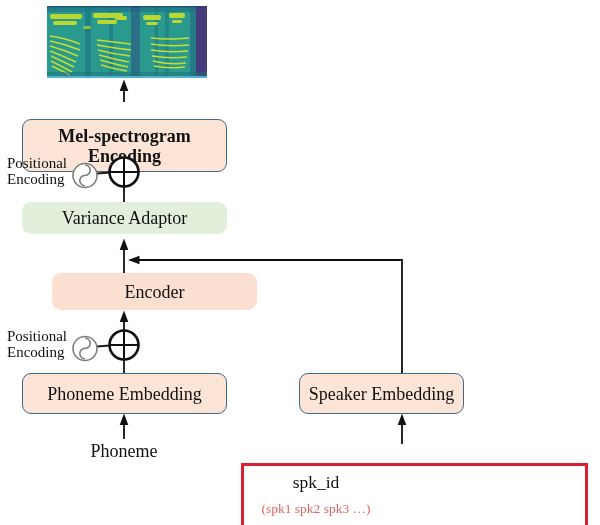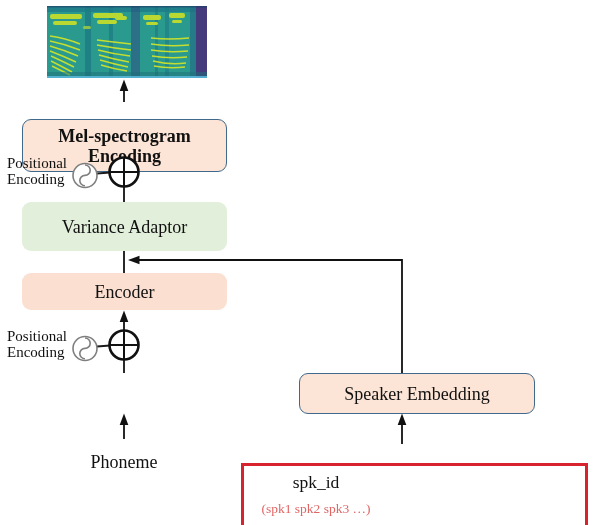--- a/index.html
+++ b/index.html
@@ -8,21 +8,21 @@
     font-family:"Liberation Serif","DejaVu Serif",serif;color:#111;
   }
   .layer{position:absolute;left:0;top:0;}
   #lines-layer{z-index:1;}
   .node{
     position:absolute;box-sizing:border-box;z-index:2;
     display:flex;flex-direction:column;align-items:center;justify-content:center;
     border-radius:9px;font-size:18px;line-height:20px;text-align:center;color:#111;
   }
   .peach{background:var(--peach-fill,#fce4d6);}
-  .peach2{background:var(--peach-fill-2,#fbdfd0);}
+  .peach2{background:var(--peach-fill-2,#fbdfd0);margin-left:30px;}
   .green{background:var(--green-fill,#e2efda);}
   .bordered{border:1.8px solid var(--node-border-blue,#41698c);}
   #symbols-layer{z-index:3;}
   .poslabel{
     position:absolute;z-index:4;font-size:15px;line-height:16px;text-align:left;
     white-space:nowrap;color:#111;
   }
   .flow-label{position:absolute;z-index:4;font-size:18px;text-align:center;color:#111;}
   .redbox{
     position:absolute;left:241px;top:463px;width:347px;height:67px;z-index:2;
@@ -105,30 +105,33 @@
     <rect x="0" y="66" width="160" height="6" fill="#1d6e78" opacity="0.5"></rect>
     <rect x="0" y="70" width="160" height="2" fill="#58b7d8" opacity="0.9"></rect>
     <rect x="0" y="0" width="160" height="1.5" fill="#1b3f66" opacity="0.6"></rect>
   </svg>
 
   <div class="node peach bordered" style="left:22px;top:119px;width:205px;height:53px;font-weight:bold;">
     <div>Mel-spectrogram</div>
     <div>Encoding</div>
   </div>
 
-  <div class="node green" style="left:22px;top:202px;width:205px;height:49px;">
+  <div class="node green" style="left:22px;top:202px;width:205px;height:32px;">
     <div>Variance Adaptor</div>
   </div>
 
   <div class="node peach2" style="left:22px;top:273px;width:205px;height:37px;">
     <div>Encoder</div>
   </div>
 
+  <div class="node peach bordered" style="left:22px;top:373px;width:205px;height:41px;">
+    <div>Phoneme Embedding</div>
+  </div>
 
-  <div class="node peach bordered" style="left:299px;top:373px;width:236px;height:41px;">
+  <div class="node peach bordered" style="left:299px;top:373px;width:165px;height:41px;">
     <div>Speaker Embedding</div>
   </div>
 
   <svg id="symbols-layer" class="layer" width="600" height="525" viewBox="0 0 600 525">
     <g>
       <line x1="97" y1="173.5" x2="110" y2="172.5" stroke="#1a1a1a" stroke-width="2"></line>
       <g>
         <circle cx="85" cy="175.5" r="12" fill="#fff" stroke="#7f7f7f" stroke-width="1.6"></circle>
         <path d="M85,165 a5.2,5.2 0 0 1 0,10.4 a5.2,5.2 0 0 0 0,10.4" fill="none" stroke="#7f7f7f" stroke-width="1.6"></path>
       </g>
@@ -154,21 +157,21 @@
 
   <div class="poslabel" style="left:7px;top:155px;">
     <div>Positional</div>
     <div>Encoding</div>
   </div>
   <div class="poslabel" style="left:7px;top:328px;">
     <div>Positional</div>
     <div>Encoding</div>
   </div>
 
-  <div class="flow-label" style="left:54px;top:452px;width:140px;">Phoneme</div>
+  <div class="flow-label" style="left:54px;top:441px;width:140px;">Phoneme</div>
 
   <div class="redbox">
     <div class="col" style="left:2px;width:140px;">
       <div class="lbl">spk_id</div>
       <div class="cap">(spk1 spk2 spk3 …)</div>
     </div>
     <div class="col" style="left:164px;width:180px;">
     </div>
   </div>
 

